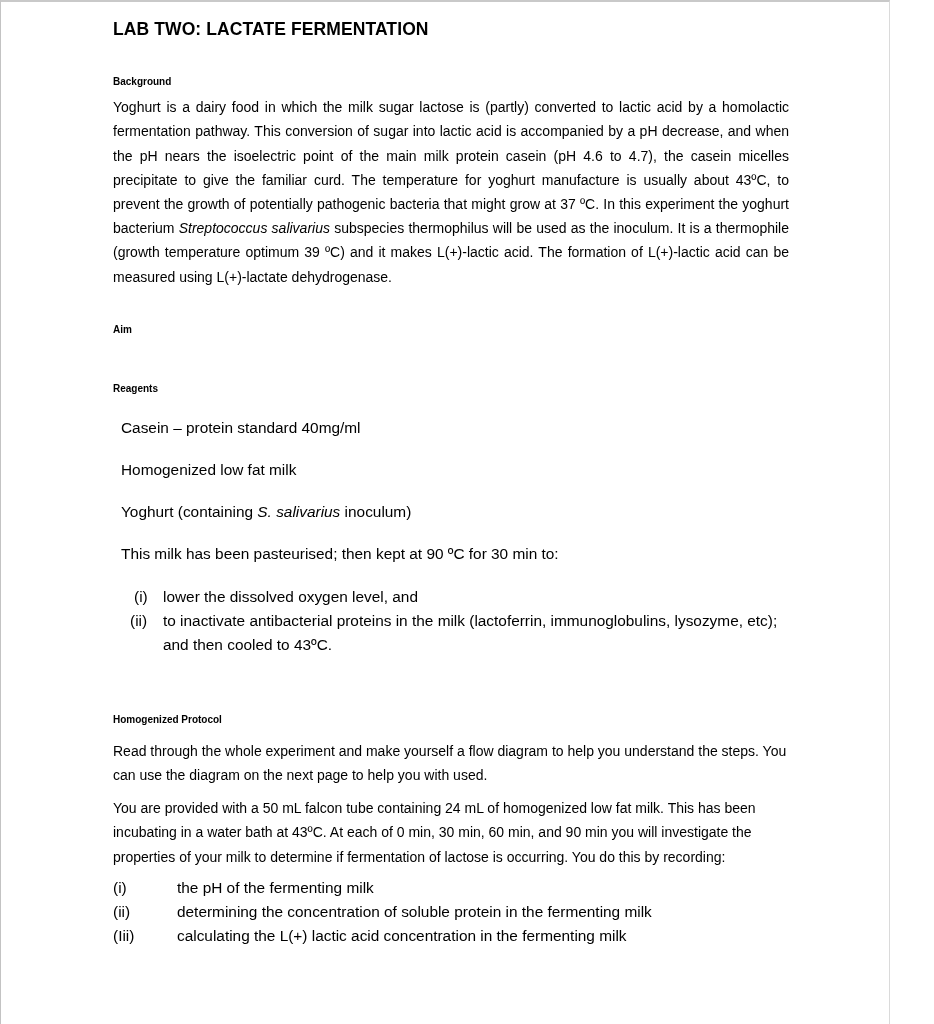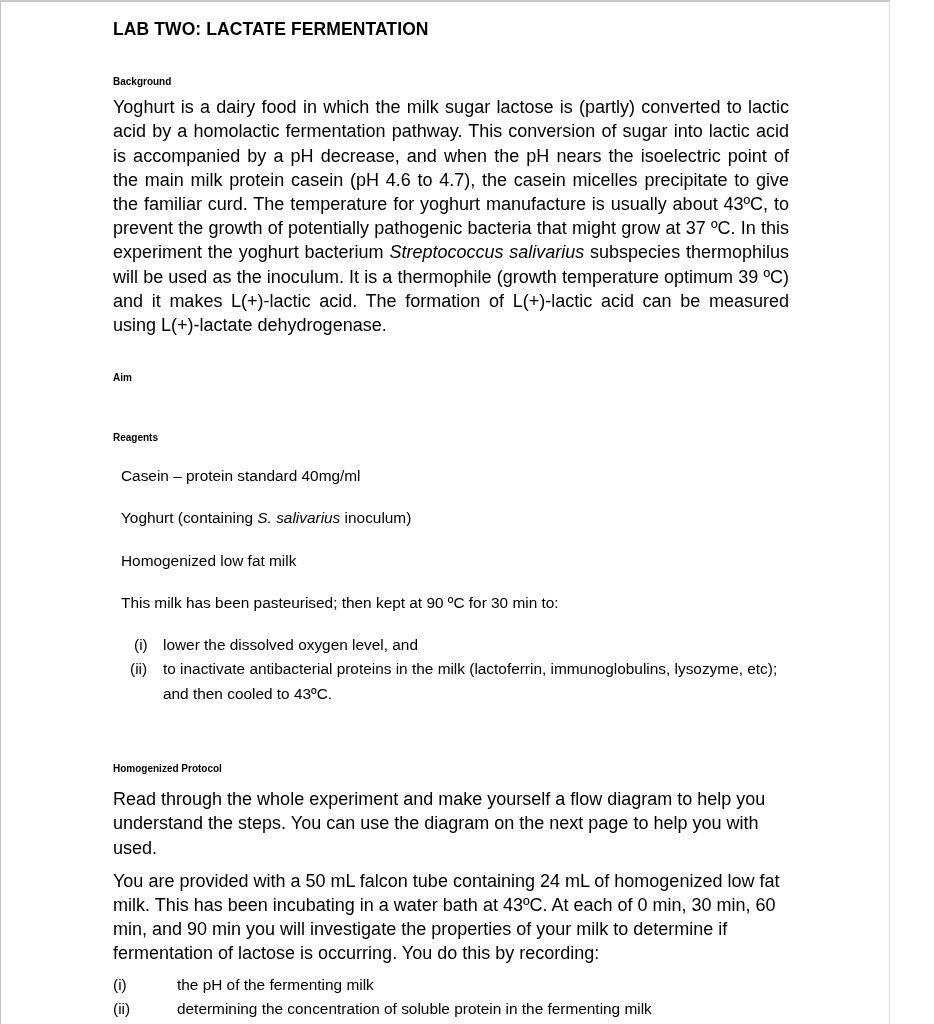--- a/index.html
+++ b/index.html
@@ -34,21 +34,21 @@
     margin: 16px 0 0 0;
     line-height: 1.3;
   }
   .section-heading {
     font-size: 10px;
     font-weight: bold;
     margin: 0;
     line-height: 1.35;
   }
   .body-text {
-    font-size: 18px;
+    font-size: 14px;
     line-height: 24.2px;
     margin: 0;
     text-align: left;
   }
   .body-text.justified {
     text-align: justify;
   }
   .gap-lg { height: 34px; }
   .gap-md { height: 22px; }
   .gap-sm { height: 12px; }
@@ -119,23 +119,23 @@
     <h2 class="section-heading">Aim</h2>
     <div class="gap-sm"></div>
 
     <div class="gap-lg"></div>
 
     <h2 class="section-heading">Reagents</h2>
     <div class="gap-sm"></div>
 
     <p class="reagent-line">Casein – protein standard 40mg/ml</p>
 
+    <p class="reagent-line">Homogenized low fat milk</p>
+
     <p class="reagent-line"><span>Yoghurt (containing </span><span class="sci">S. salivarius</span><span> inoculum)</span></p>
-
-    <p class="reagent-line">Homogenized low fat milk</p>
 
     <p class="reagent-line">This milk has been pasteurised; then kept at 90 ºC for 30 min to:</p>
 
     <ul class="roman-list indented">
       <li class="roman-item">
         <span class="marker narrow">(i)</span>
         <span class="item-text">lower the dissolved oxygen level, and</span>
       </li>
       <li class="roman-item">
         <span class="marker">(ii)</span>

